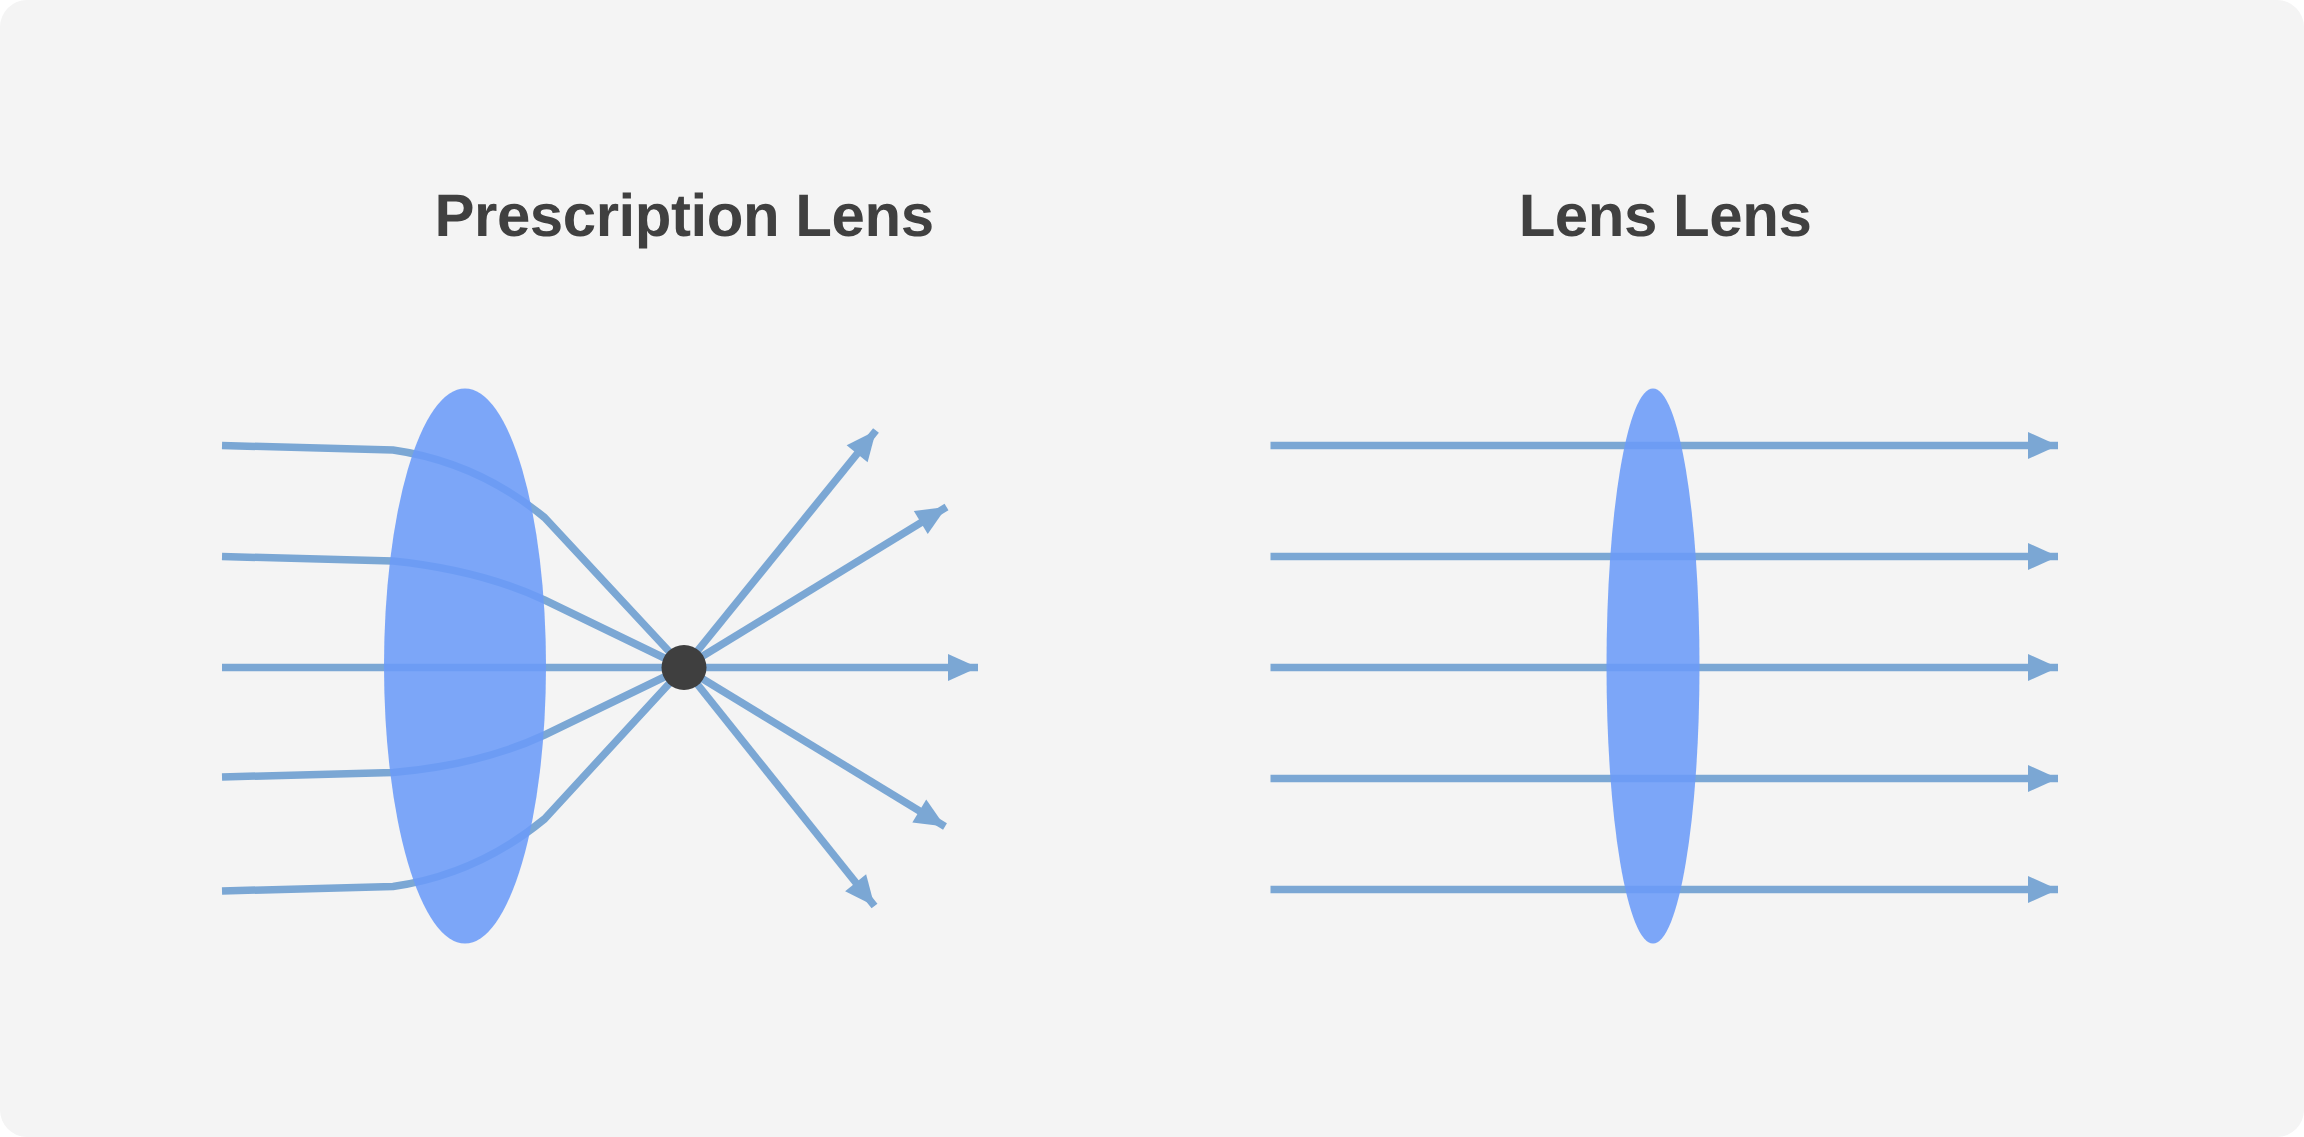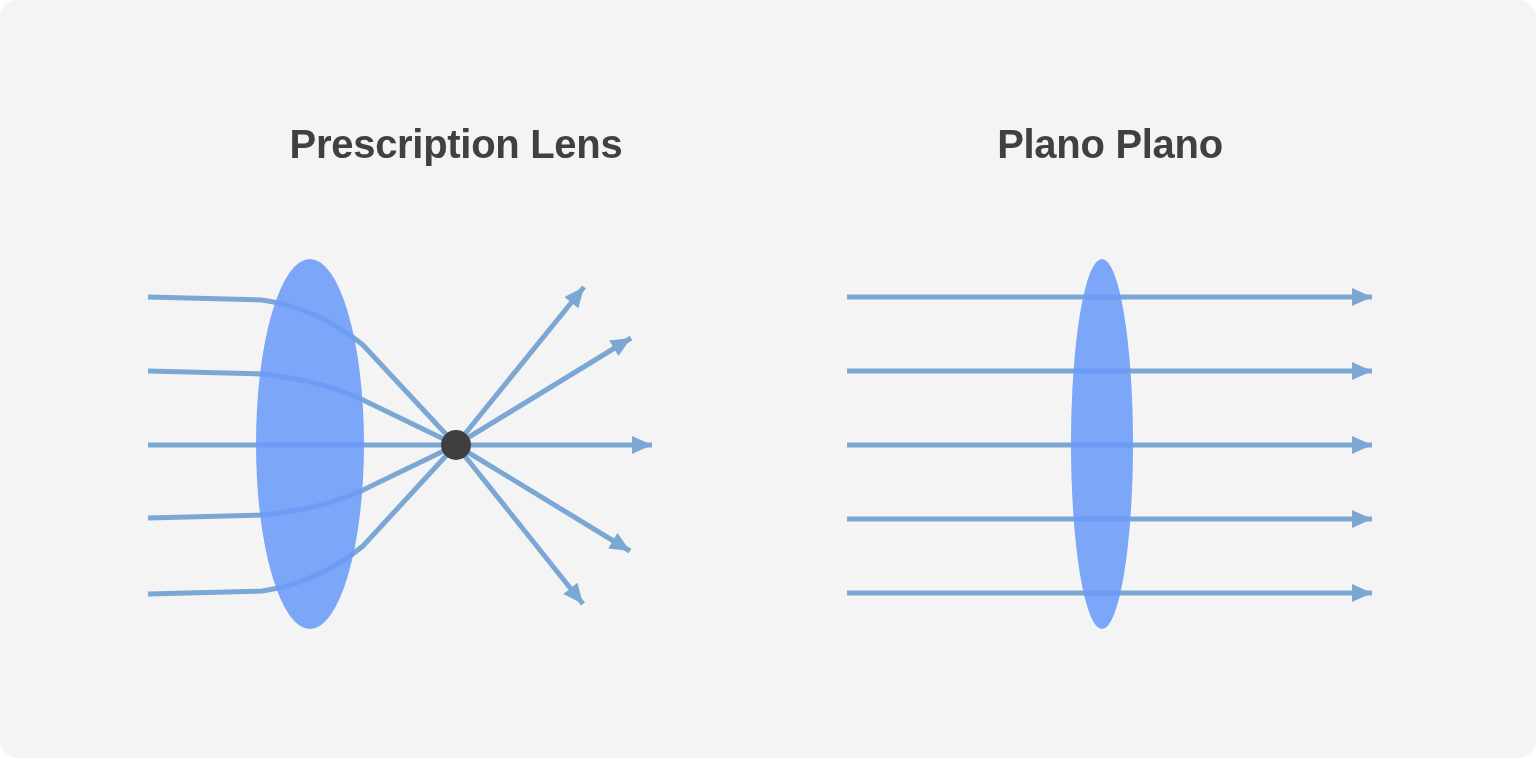--- a/index.html
+++ b/index.html
@@ -39,21 +39,21 @@
     height: 758px;
   }
 </style>
 </head>
 <body>
 
 <div id="canvas">
 
   <div class="panel-title" id="title-prescription">Prescription Lens</div>
 
-  <div class="panel-title" id="title-plano">Plano Plano</div>
+  <div class="panel-title" id="title-plano">Lens Lens</div>
 
   <svg class="diagram" id="diagram-svg" viewBox="0 0 1536 758">
     <g id="panel-prescription-group">
         <g>
           <path d="M 148 297 L 262 300 Q 318 308 363 345 L 456 445" fill="none" stroke="#7ba7d4" stroke-width="5" stroke-linecap="butt"></path>
           <path d="M 456 445 L 584 287" fill="none" stroke="#7ba7d4" stroke-width="5" stroke-linecap="butt"></path>
           <path d="M 148 371 L 262 374 Q 320 380 363 400 L 456 445" fill="none" stroke="#7ba7d4" stroke-width="5" stroke-linecap="butt"></path>
           <path d="M 456 445 L 631 338" fill="none" stroke="#7ba7d4" stroke-width="5" stroke-linecap="butt"></path>
           <path d="M 148 445 L 456 445" fill="none" stroke="#7ba7d4" stroke-width="5" stroke-linecap="butt"></path>
           <path d="M 456 445 L 652 445" fill="none" stroke="#7ba7d4" stroke-width="5" stroke-linecap="butt"></path>

